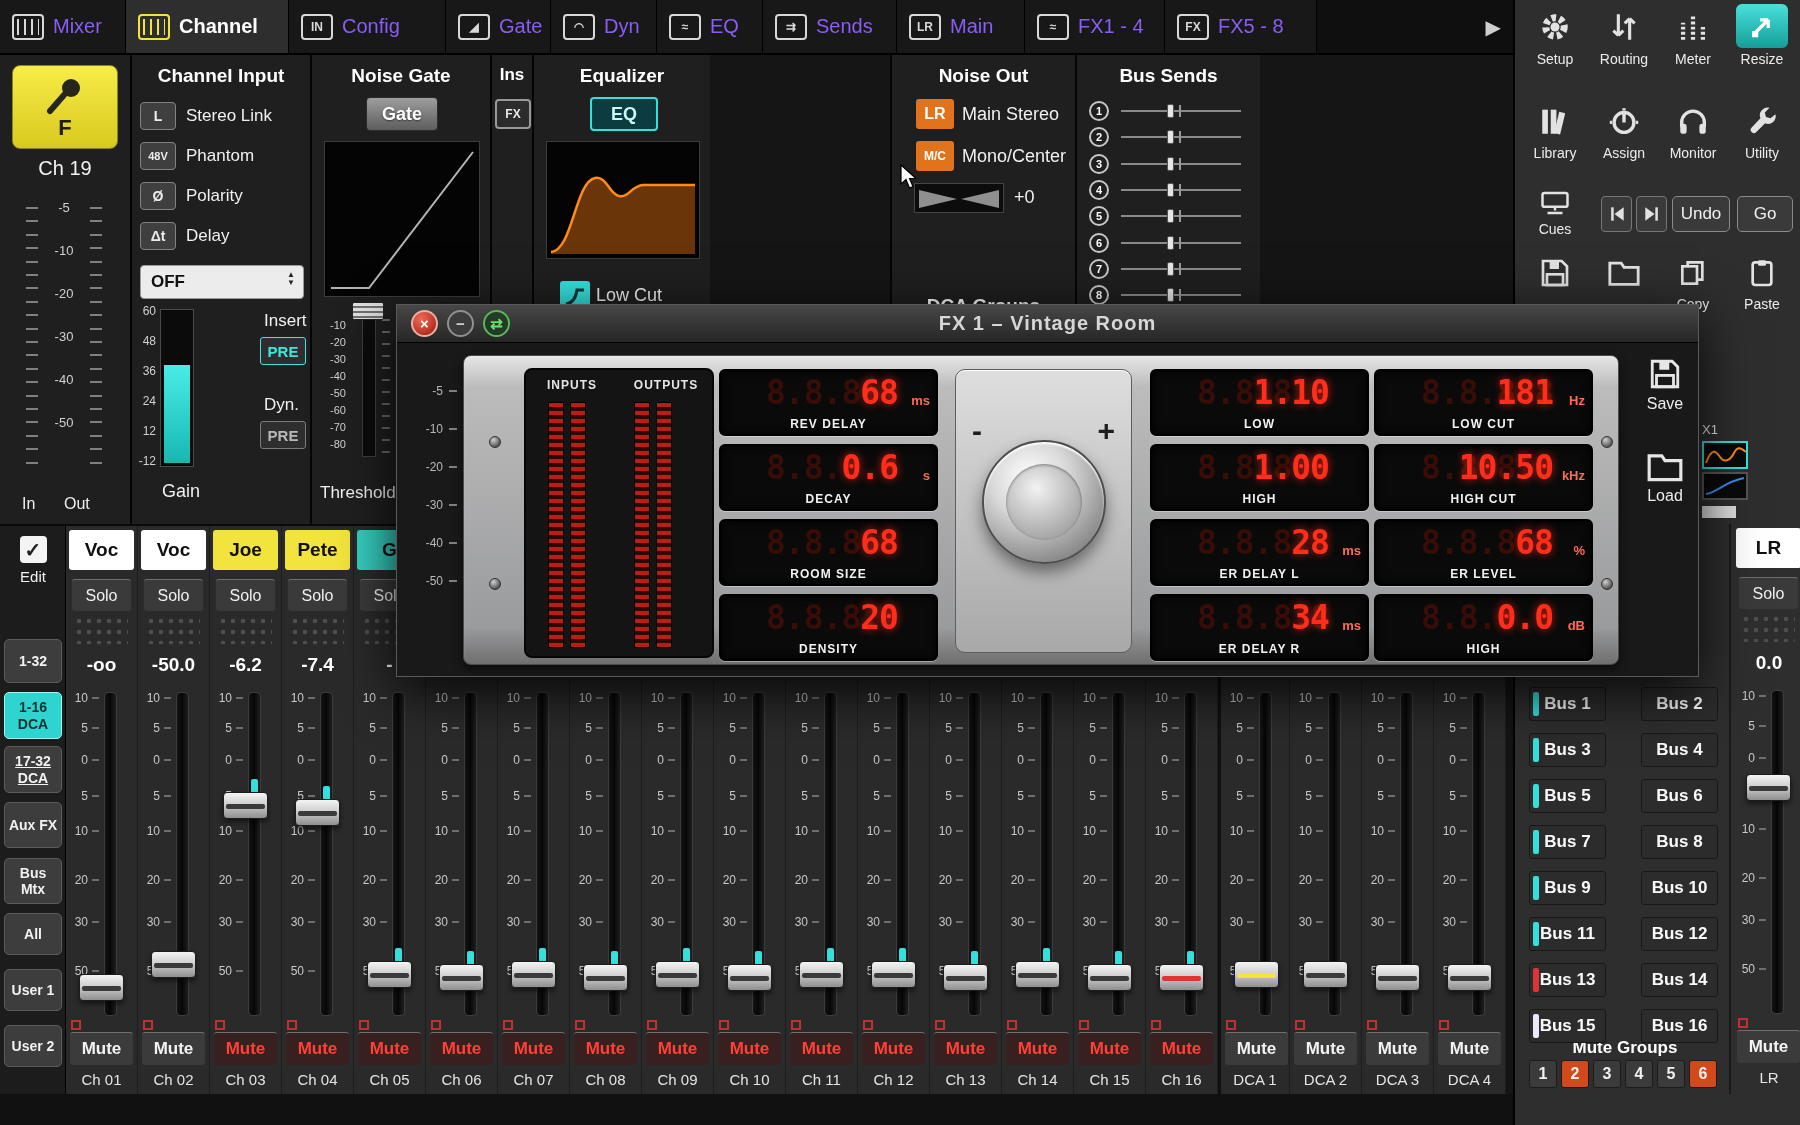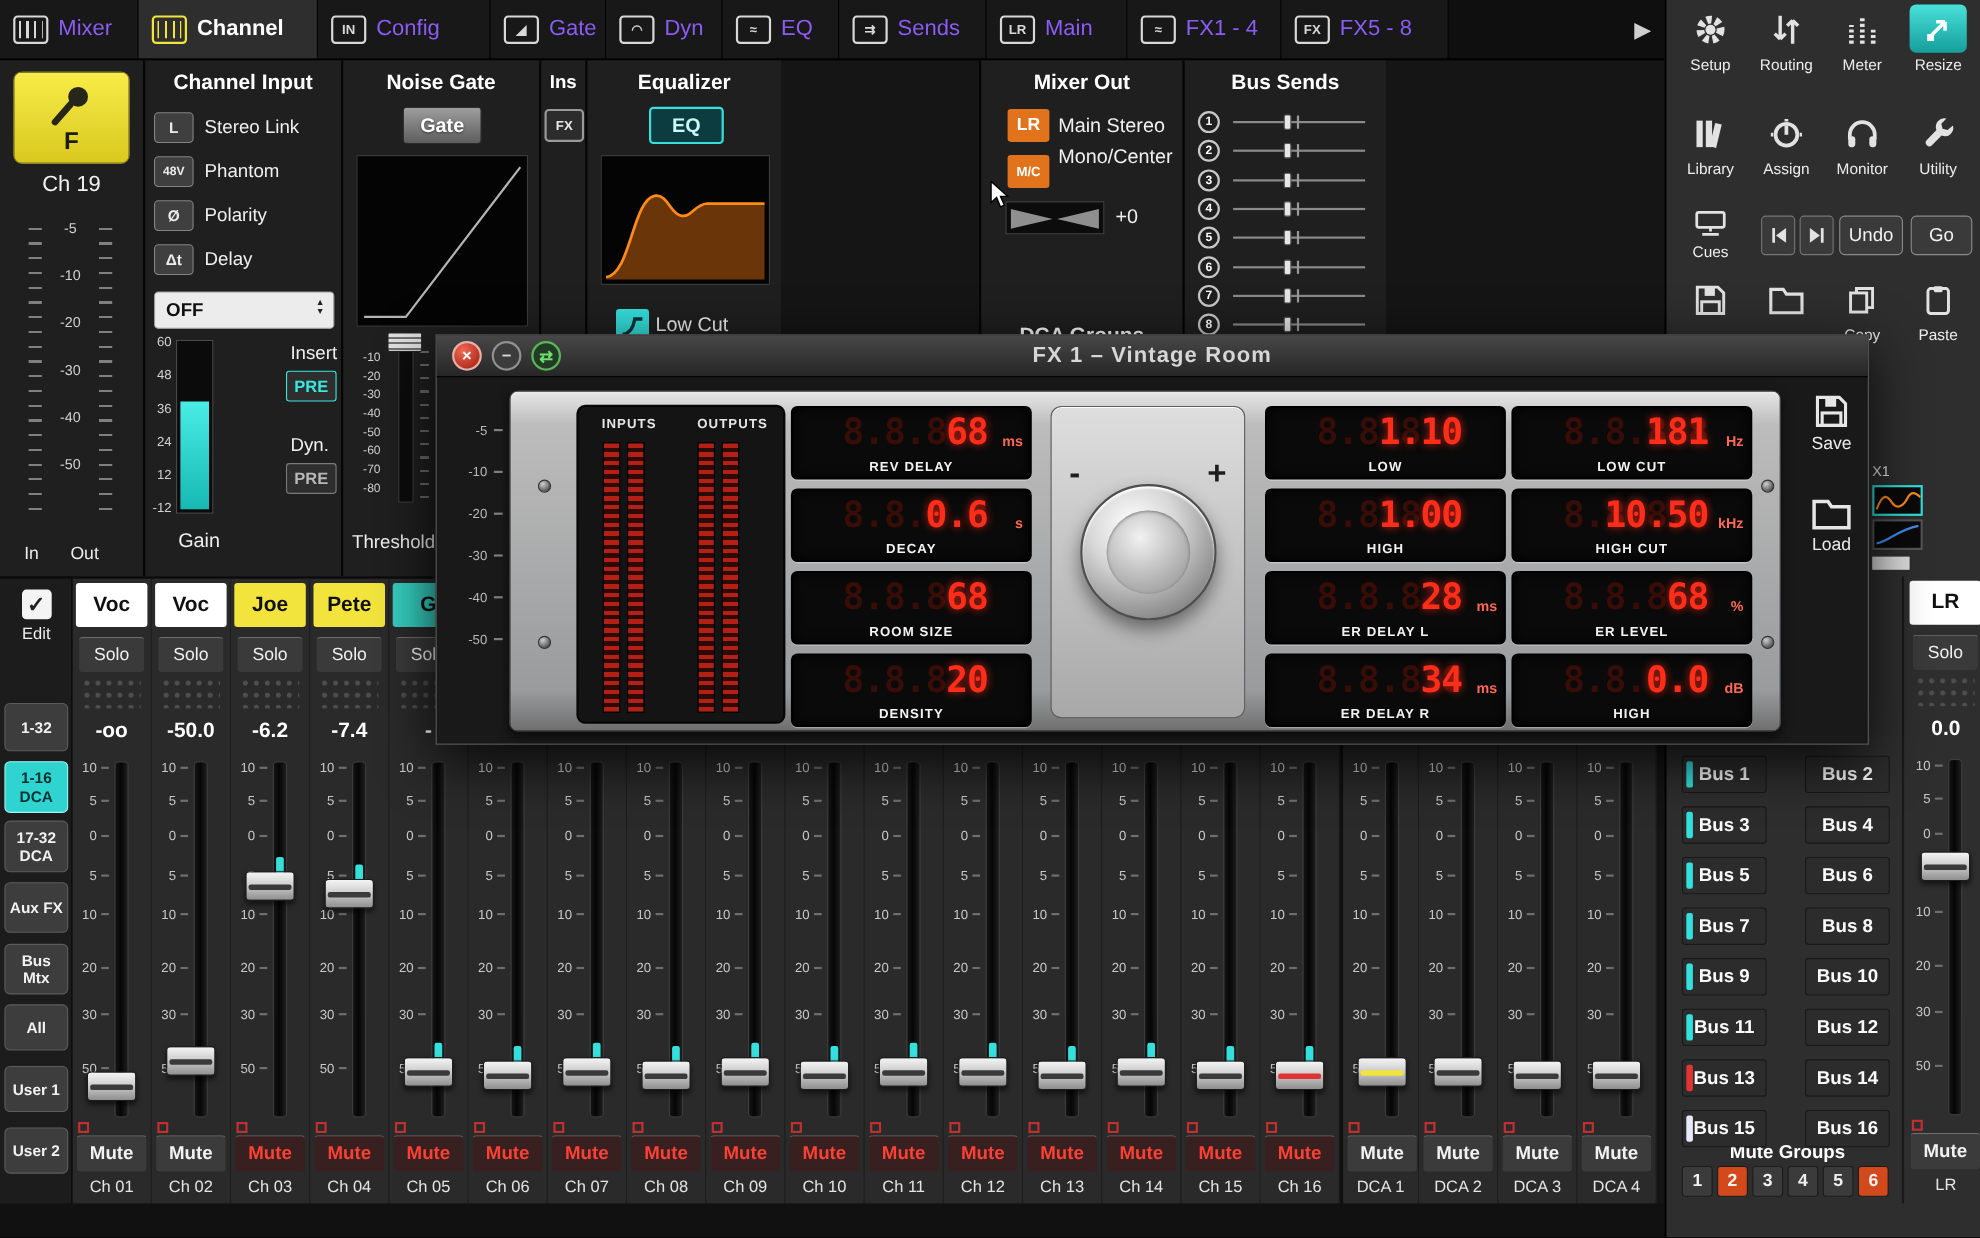--- a/index.html
+++ b/index.html
@@ -295,25 +295,25 @@
       <div class="lcicon">
           <svg width="24" height="24">
             <path d="M3 20 q9 -1 11 -14 h7" fill="none" stroke="#06343a" stroke-width="3"></path>
           </svg>
         </div>
       <span class="ptext" style="left:62px;top:230px;font-size:18px">Low Cut</span>
     </div>
 
 
     <div class="sec" style="left:890px;width:185px">
-      <div class="shead">Mixer Out</div>
+      <div class="shead">Noise Out</div>
       <div class="okey" style="left:24px;top:44px">LR</div>
       <span class="ptext" style="left:70px;top:49px;font-size:18px">Main Stereo</span>
       <div class="okey" style="left:24px;top:86px;font-size:12px">M/C</div>
-      <span class="ptext" style="left:70px;top:77px;font-size:18px">Mono/Center</span>
+      <span class="ptext" style="left:70px;top:91px;font-size:18px">Mono/Center</span>
       <div class="panbox">
         <svg width="88" height="28">
             <polygon points="4,6 4,24 42,15" fill="#8f8f8f"></polygon>
             <polygon points="84,6 84,24 46,15" fill="#8f8f8f"></polygon>
           </svg>
       </div>
       <span class="ptext" style="left:122px;top:132px;font-size:18px">+0</span>
       <div class="shead" style="top:240px">DCA Groups</div>
     </div>
 
@@ -383,21 +383,21 @@
   <div class="bottomstrip"></div>
 
   <div class="sidebar">
     <div class="edittile">
       <div class="editbox">✓</div>
       <div class="editlabel">Edit</div>
     </div>
     <div id="layerItems" style="position:absolute;inset:0">
         <div class="ltile" style="top: 113px; height: 44px;">1-32</div>
         <div class="ltile sel" style="top: 166px; height: 47px;">1-16 DCA</div>
-        <div class="ltile" style="top: 220px; height: 47px;">17-32 DCA</div>
+        <div class="ltile" style="top: 220px; height: 47px; text-decoration: underline;">17-32 DCA</div>
         <div class="ltile" style="top: 276px; height: 46px;">Aux FX</div>
         <div class="ltile" style="top: 332px; height: 46px;">Bus Mtx</div>
         <div class="ltile" style="top: 387px; height: 42px;">All</div>
         <div class="ltile" style="top: 443px; height: 42px;">User 1</div>
         <div class="ltile" style="top: 499px; height: 42px;">User 2</div>
       </div>
   </div>
 
   <div class="bank" id="bank">
       <div class="strip">

